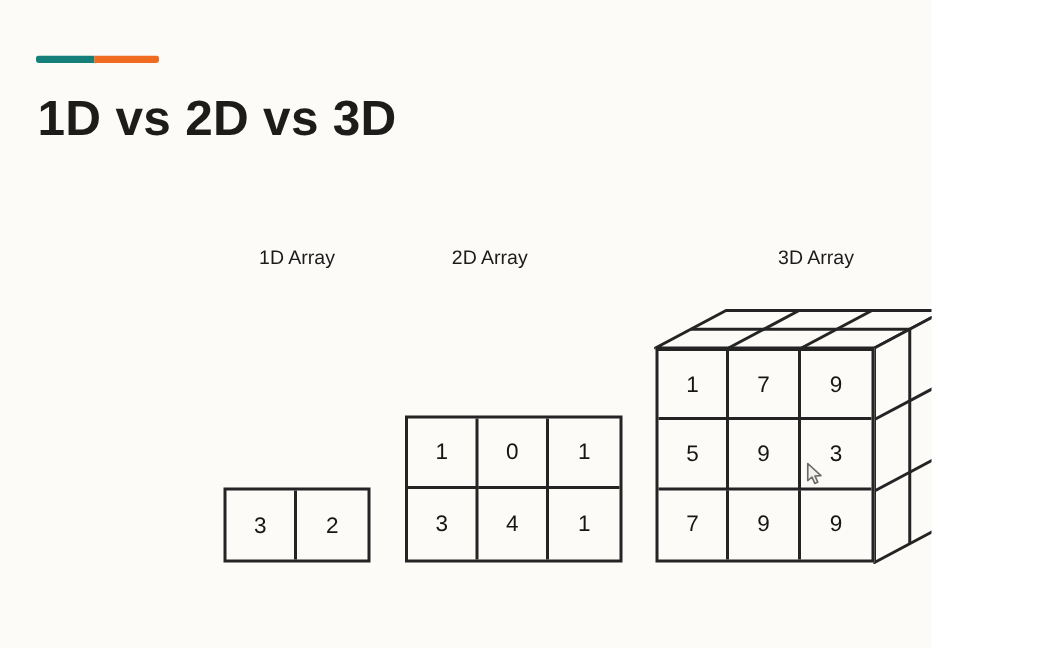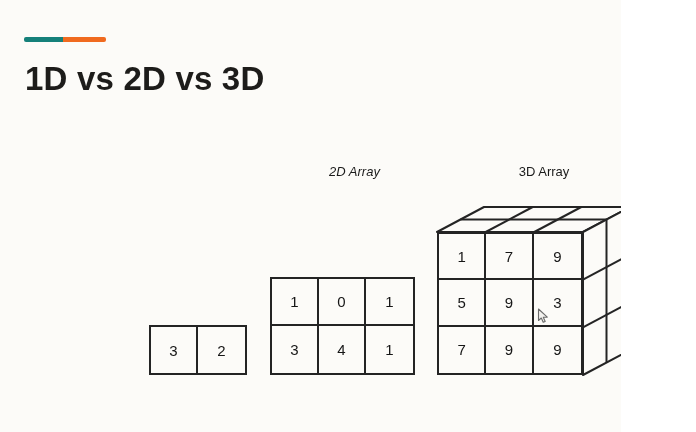--- a/index.html
+++ b/index.html
@@ -18,21 +18,21 @@
   .accent-seg-teal { width:39px; height:100%; background:#15807a; }
   .accent-seg-orange { width:43px; height:100%; background:#f06a1f; }
 
   
   .title { position:absolute; left:25px; top:60px; margin:0;
     font-size:33px; font-weight:bold; letter-spacing:0.2px; color:#1d1c1a; }
 
   
   .array-label { position:absolute; top:164px; font-size:13px; color:#1b1b1b; text-align:center; }
   .label-1d { left:149px; width:98px; }
-  .label-2d { left:282px; width:145px;font-style:italic; }
+  .label-2d { left:254px; width:145px; }
   .label-3d { left:455px; width:178px; }
 
   
   .box { position:absolute; box-sizing:border-box; border:2px solid #242424; display:grid; }
   .cell { display:flex; align-items:center; justify-content:center;
     font-size:15px; color:#161616; }
   .br { border-right:2px solid #242424; }
   .bb { border-bottom:2px solid #242424; }
 
   .box-1d { left:149px; top:325px; width:98px; height:50px;
@@ -51,20 +51,21 @@
 
 <div class="stage">
 
   <div class="accent-bar">
     <span class="accent-seg-teal"></span>
     <span class="accent-seg-orange"></span>
   </div>
 
   <h1 class="title">1D vs 2D vs 3D</h1>
 
+  <div class="array-label label-1d">1D Array</div>
   <div class="array-label label-2d">2D Array</div>
   <div class="array-label label-3d">3D Array</div>
 
   <div class="box box-1d">
     <div class="cell br">3</div>
     <div class="cell">2</div>
   </div>
 
   <div class="box box-2d">
     <div class="cell br bb">1</div>

